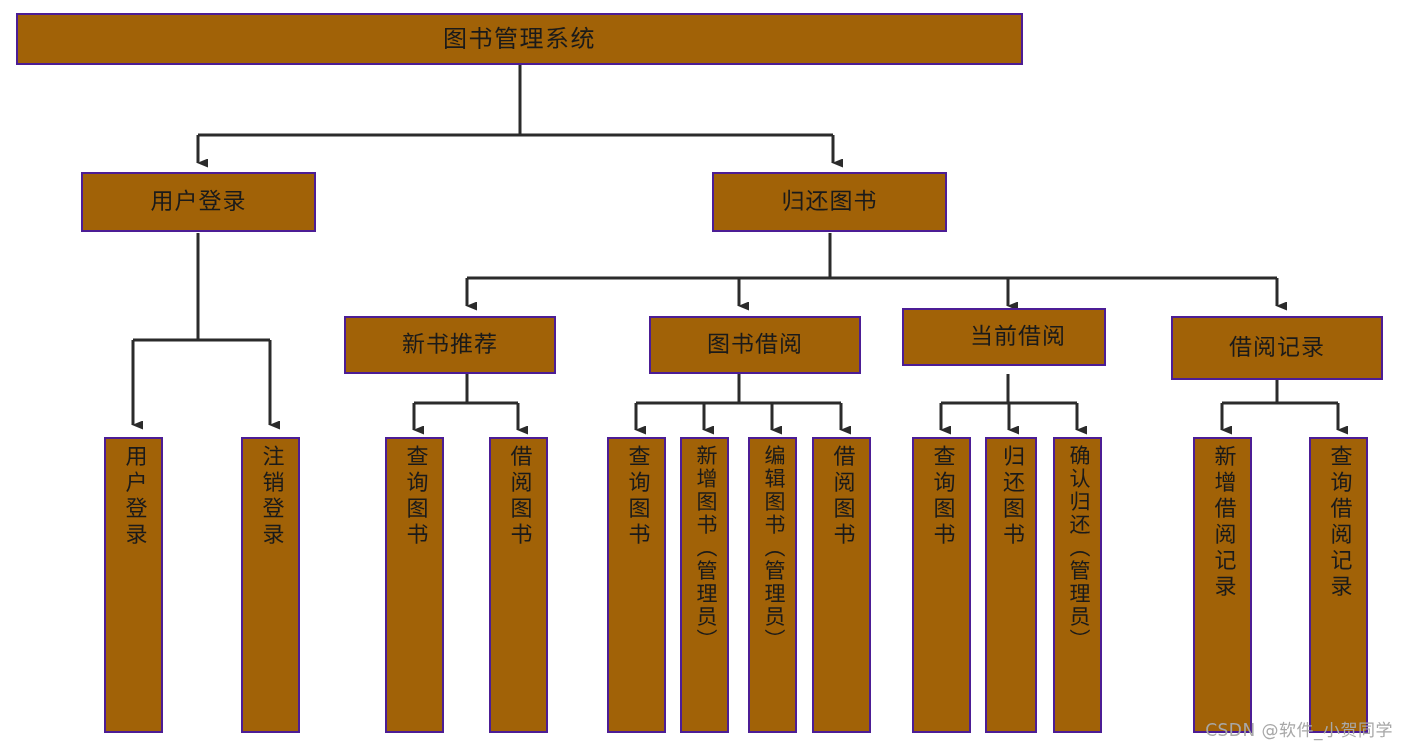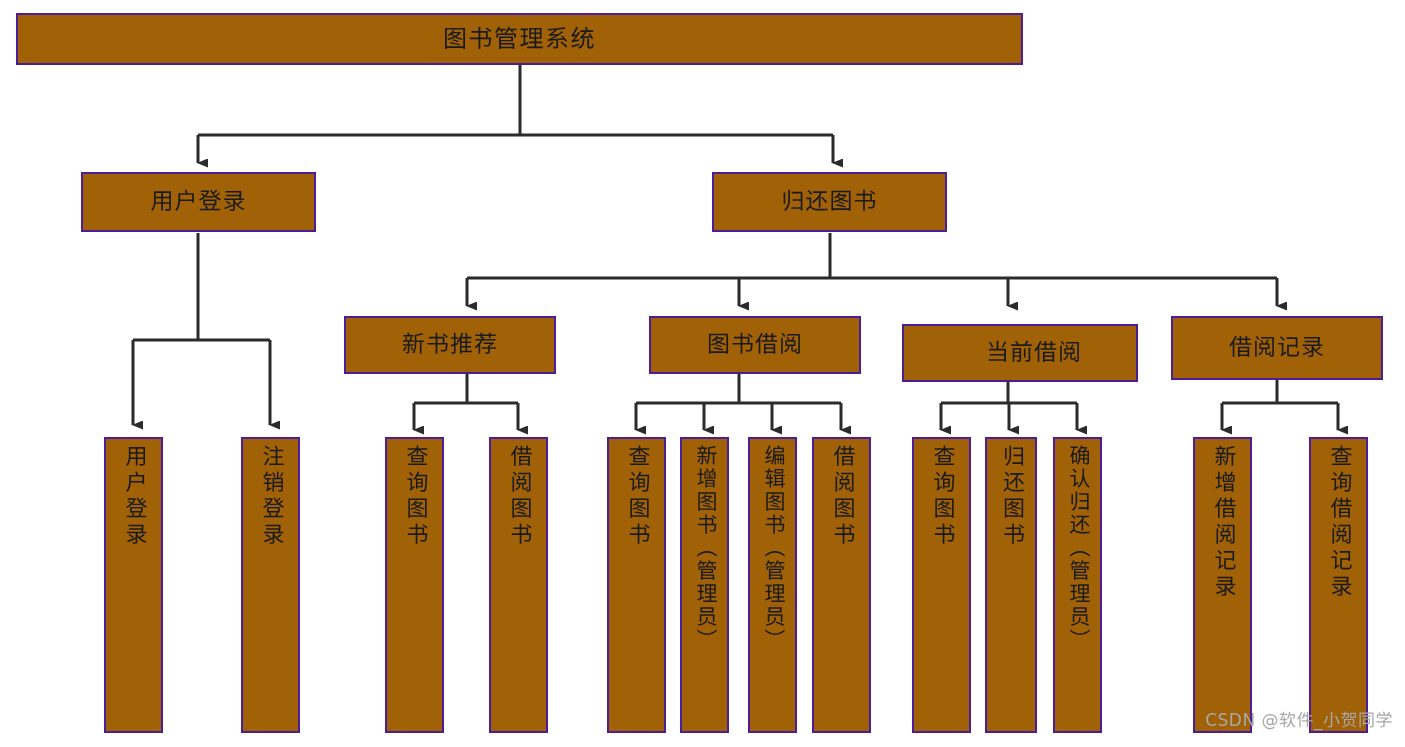--- a/index.html
+++ b/index.html
@@ -67,21 +67,21 @@
     line-height: 1;
     white-space: nowrap;
   }
   .node.vert.narrow .node-label {
     font-size: 21px;
     letter-spacing: 2px;
   }
   #watermark {
     position: absolute;
     right: 12px;
-    bottom: 16px;
+    bottom: 6px;
     font-size: 17px;
     color: #a8a8a8;
     letter-spacing: 0.5px;
     z-index: 5;
     white-space: nowrap;
   }
 </style>
 </head>
 <body>
 
@@ -147,21 +147,21 @@
   <div class="node horiz" style="left:712px; top:172px; width:235px; height:60px;">
     <span class="node-label">归还图书</span>
   </div>
 
   <div class="node horiz" style="left:344px; top:316px; width:212px; height:58px;">
     <span class="node-label">新书推荐</span>
   </div>
   <div class="node horiz" style="left:633px; top:316px; width:212px; height:58px;margin-left:16px;">
     <span class="node-label">图书借阅</span>
   </div>
-  <div class="node horiz" style="left:902px; top:324px; width:236px; height:58px;padding-left:28px;">
+  <div class="node horiz" style="left:902px; top:308px; width:204px; height:58px;padding-left:28px;">
     <span class="node-label">当前借阅</span>
   </div>
   <div class="node horiz" style="left:1171px; top:316px; width:212px; height:64px;">
     <span class="node-label">借阅记录</span>
   </div>
 
   <div class="node vert" style="left:104px; top:437px; width:59px; height:296px;">
     <span class="node-label">用户登录</span>
   </div>
   <div class="node vert" style="left:241px; top:437px; width:59px; height:296px;">

